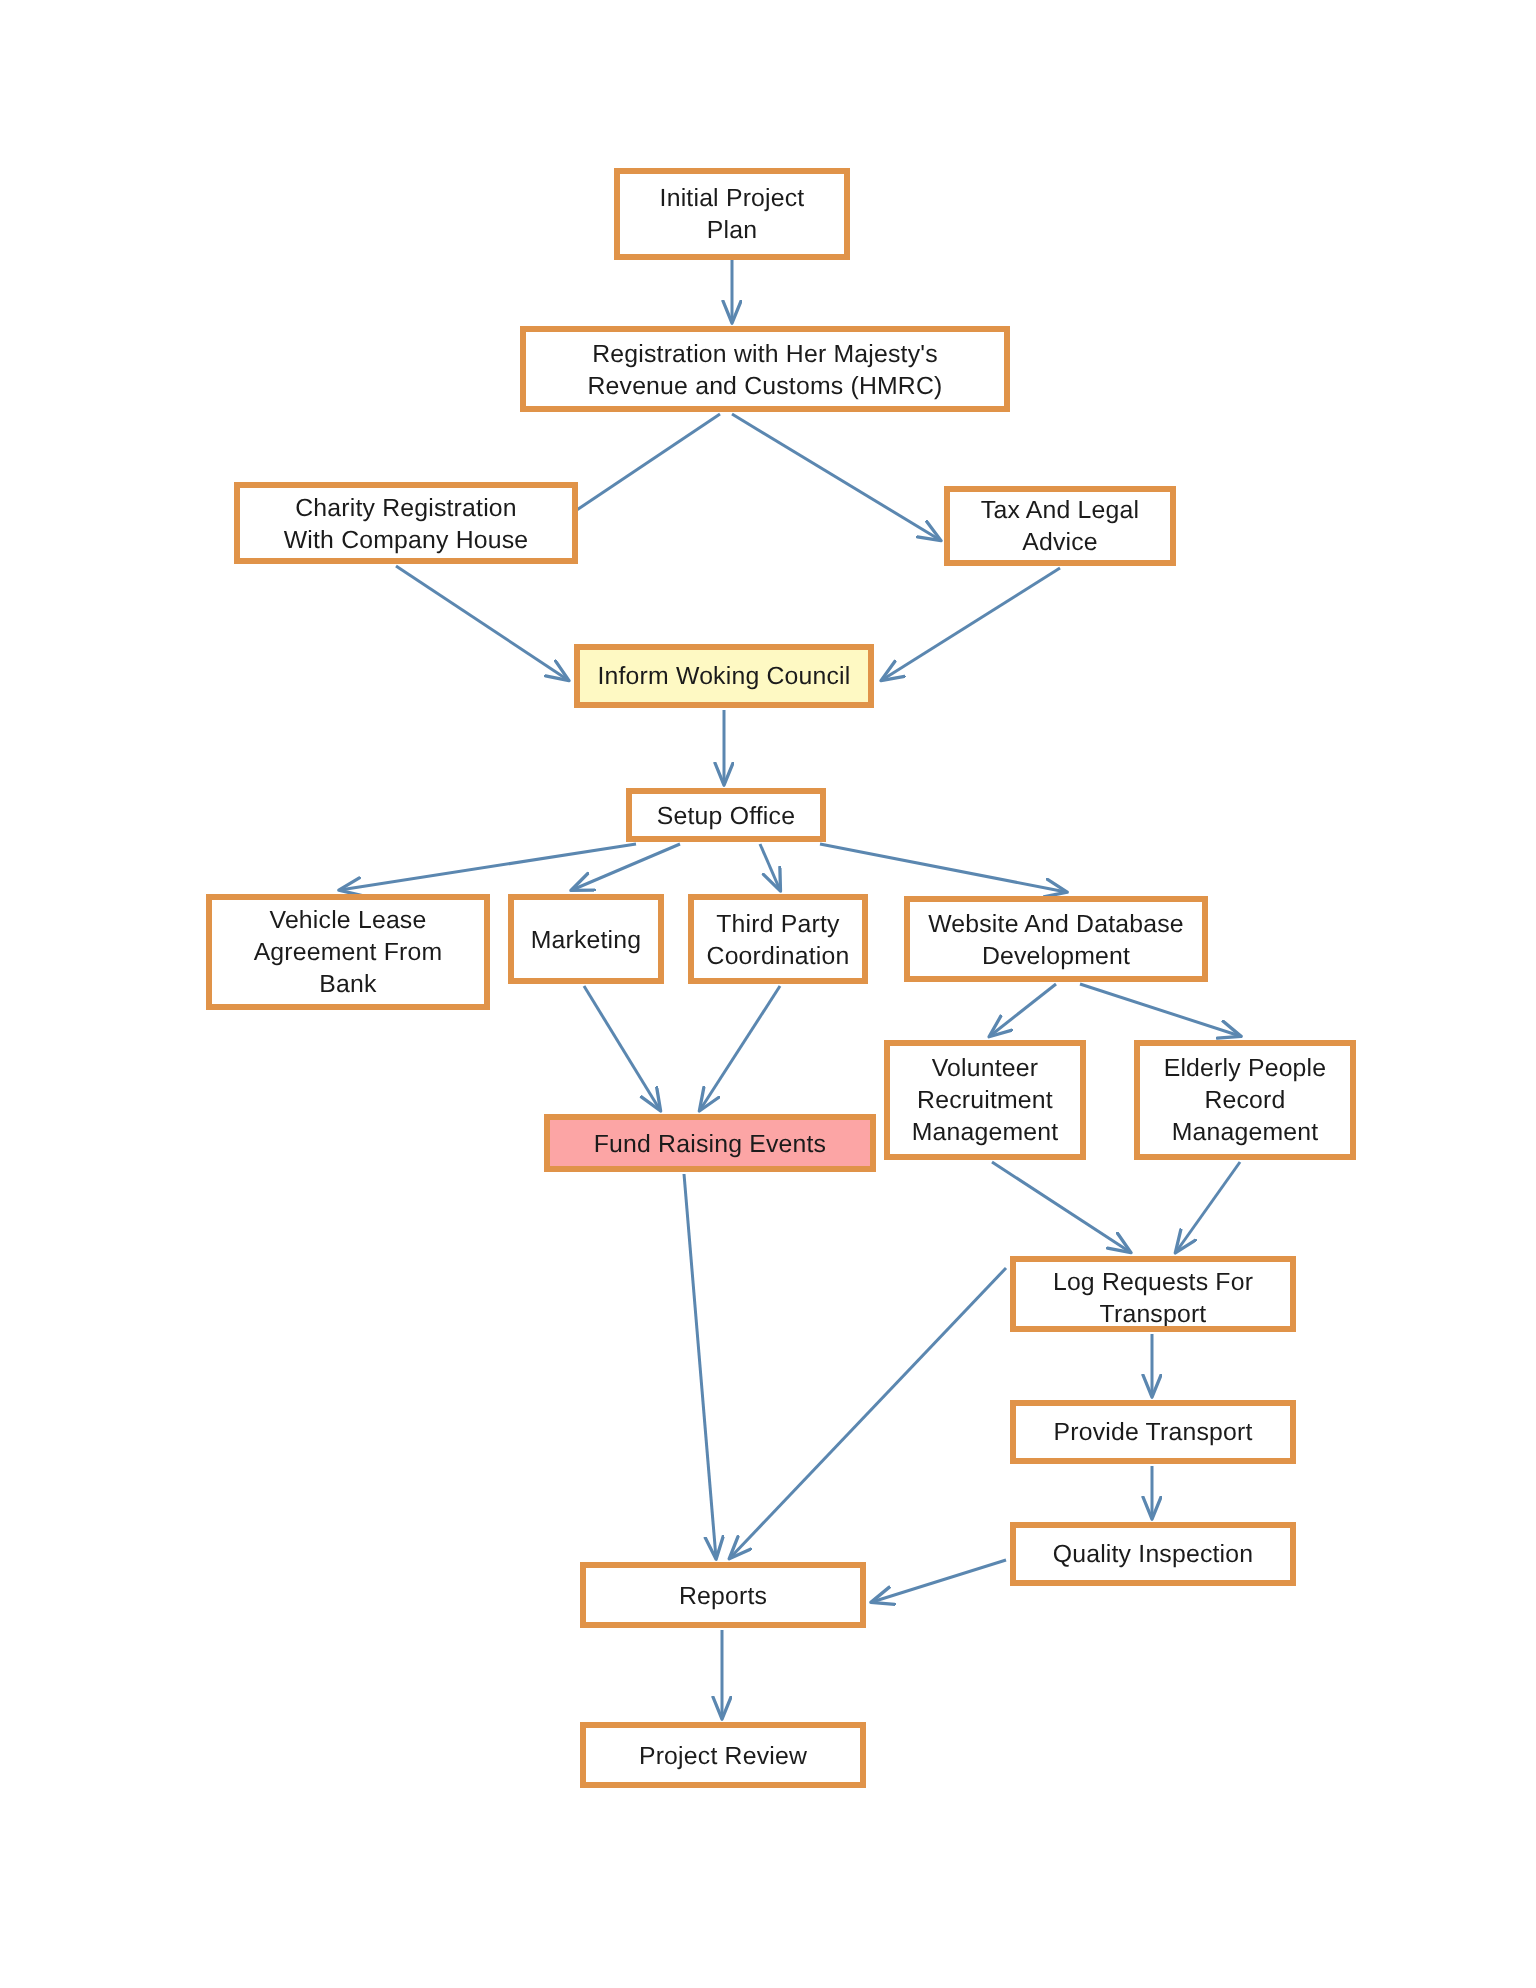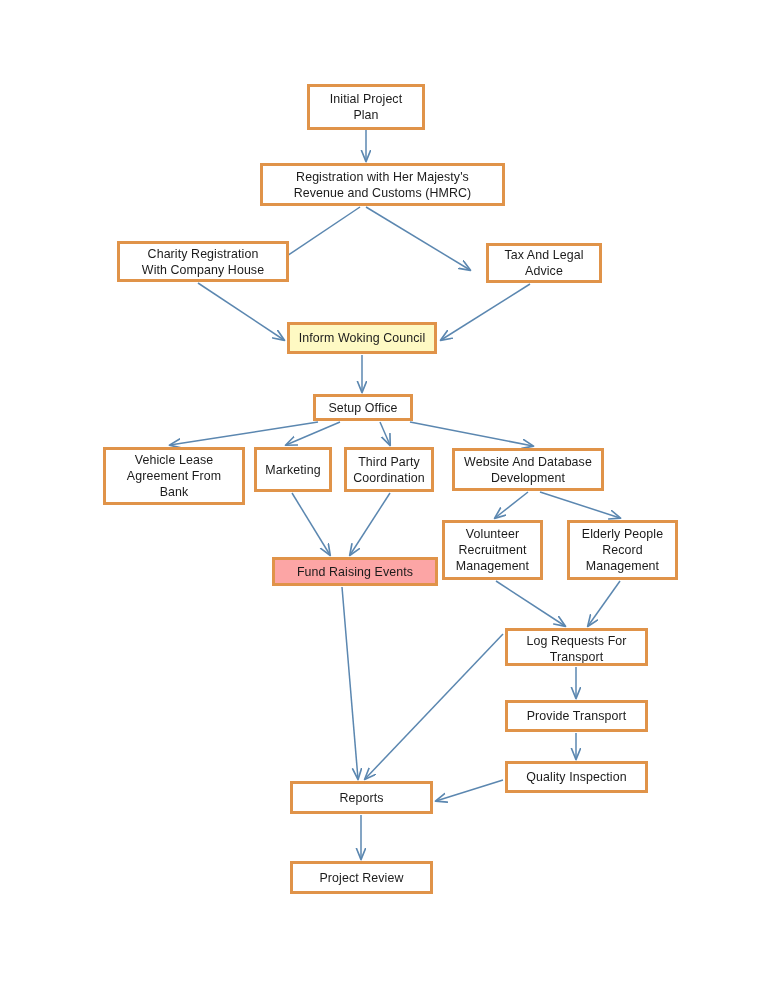--- a/index.html
+++ b/index.html
@@ -99,21 +99,21 @@
 Plan</span>
       </div>
       <div class="node" style="left: 260px; top: 163px; width: 245px; height: 43px; border-color: rgb(224, 147, 73); background: rgb(255, 255, 255); color: rgb(27, 27, 27);">
         <span class="label">Registration with Her Majesty's
 Revenue and Customs (HMRC)</span>
       </div>
       <div class="node" style="left: 117px; top: 241px; width: 172px; height: 41px; border-color: rgb(224, 147, 73); background: rgb(255, 255, 255); color: rgb(27, 27, 27);">
         <span class="label">Charity Registration
 With Company House</span>
       </div>
-      <div class="node" style="left: 472px; top: 243px; width: 116px; height: 40px; border-color: rgb(224, 147, 73); background: rgb(255, 255, 255); color: rgb(27, 27, 27); margin-left: 14px;">
+      <div class="node" style="left: 472px; top: 243px; width: 116px; height: 40px; border-color: rgb(224, 147, 73); background: rgb(255, 255, 255); color: rgb(27, 27, 27);">
         <span class="label">Tax And Legal
 Advice</span>
       </div>
       <div class="node" style="left: 287px; top: 322px; width: 150px; height: 32px; border-color: rgb(224, 147, 73); background: #fef9c3; color: rgb(27, 27, 27);">
         <span class="label">Inform Woking Council</span>
       </div>
       <div class="node" style="left: 313px; top: 394px; width: 100px; height: 27px; border-color: rgb(224, 147, 73); background: rgb(255, 255, 255); color: rgb(27, 27, 27);">
         <span class="label">Setup Office</span>
       </div>
       <div class="node" style="left: 103px; top: 447px; width: 142px; height: 58px; border-color: rgb(224, 147, 73); background: rgb(255, 255, 255); color: rgb(27, 27, 27);">

